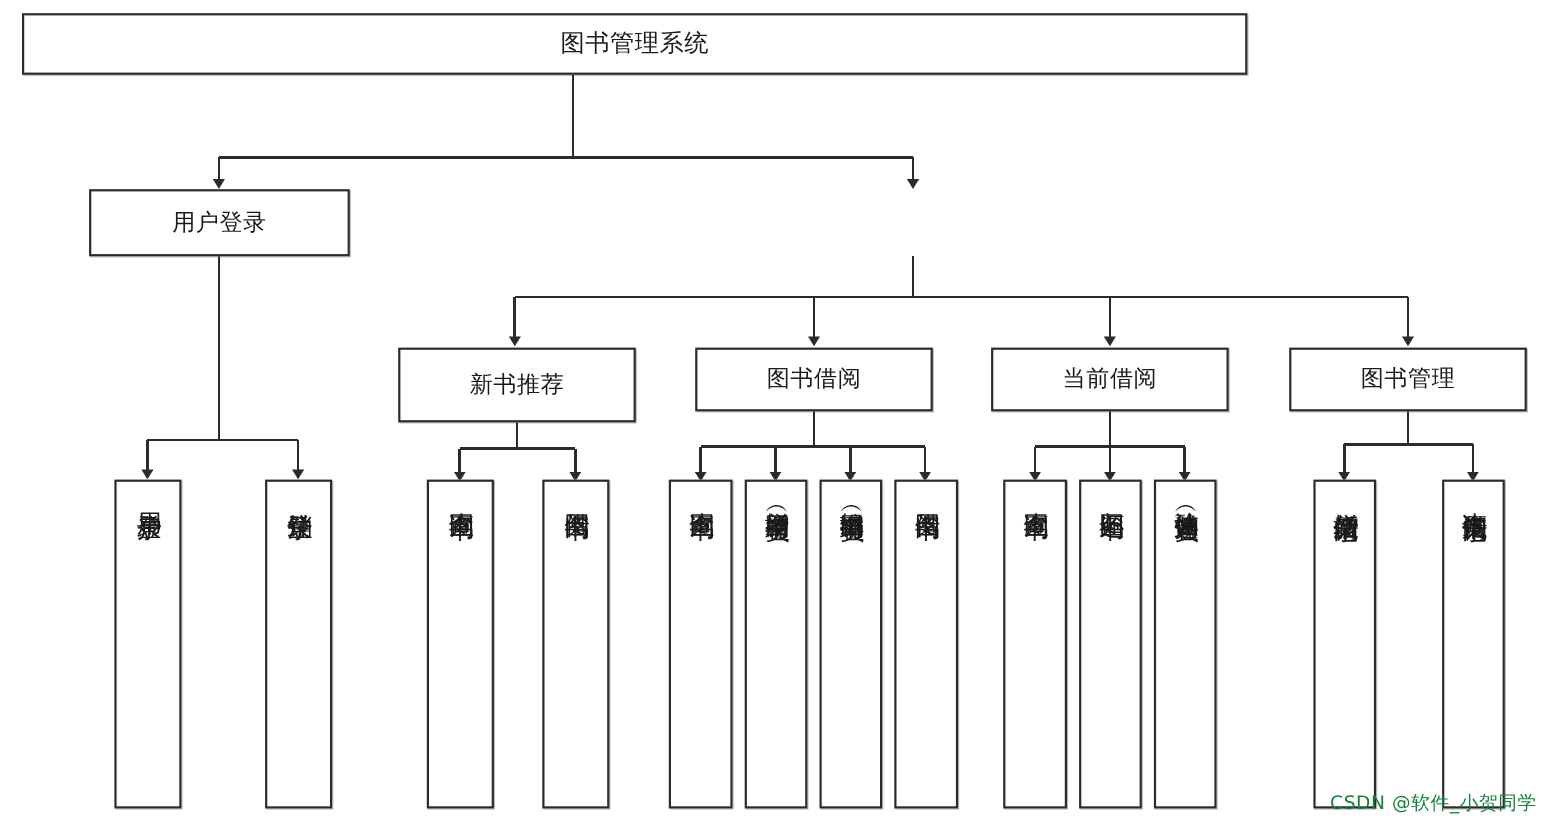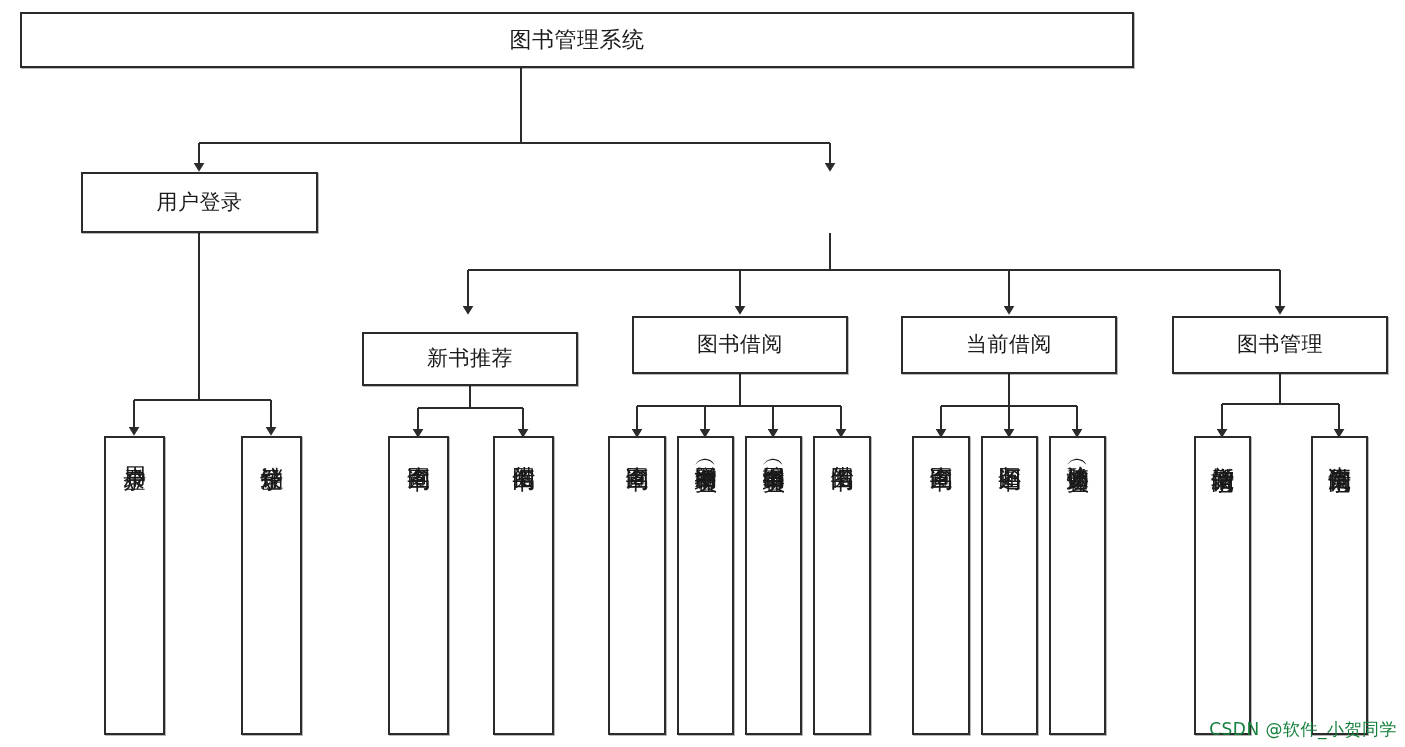--- a/index.html
+++ b/index.html
@@ -132,21 +132,21 @@
 
   <div class="node h root" style="left:20px; top:12px; width:1114px; height:56px;">
     <span class="label">图书管理系统</span>
   </div>
 
   <div class="node h" style="left:81px; top:172px; width:237px; height:61px;">
     <span class="label">用户登录</span>
   </div>
 
 
-  <div class="node h" style="left:362px; top:332px; width:216px; height:54px;">
+  <div class="node h" style="left:362px; top:316px; width:216px; height:68px;">
     <span class="label">新书推荐</span>
   </div>
 
   <div class="node h" style="left:901px; top:316px; width:216px; height:58px;">
     <span class="label">当前借阅</span>
   </div>
 
   <div class="node h" style="left:632px; top:316px; width:216px; height:58px;">
     <span class="label">图书借阅</span>
   </div>

